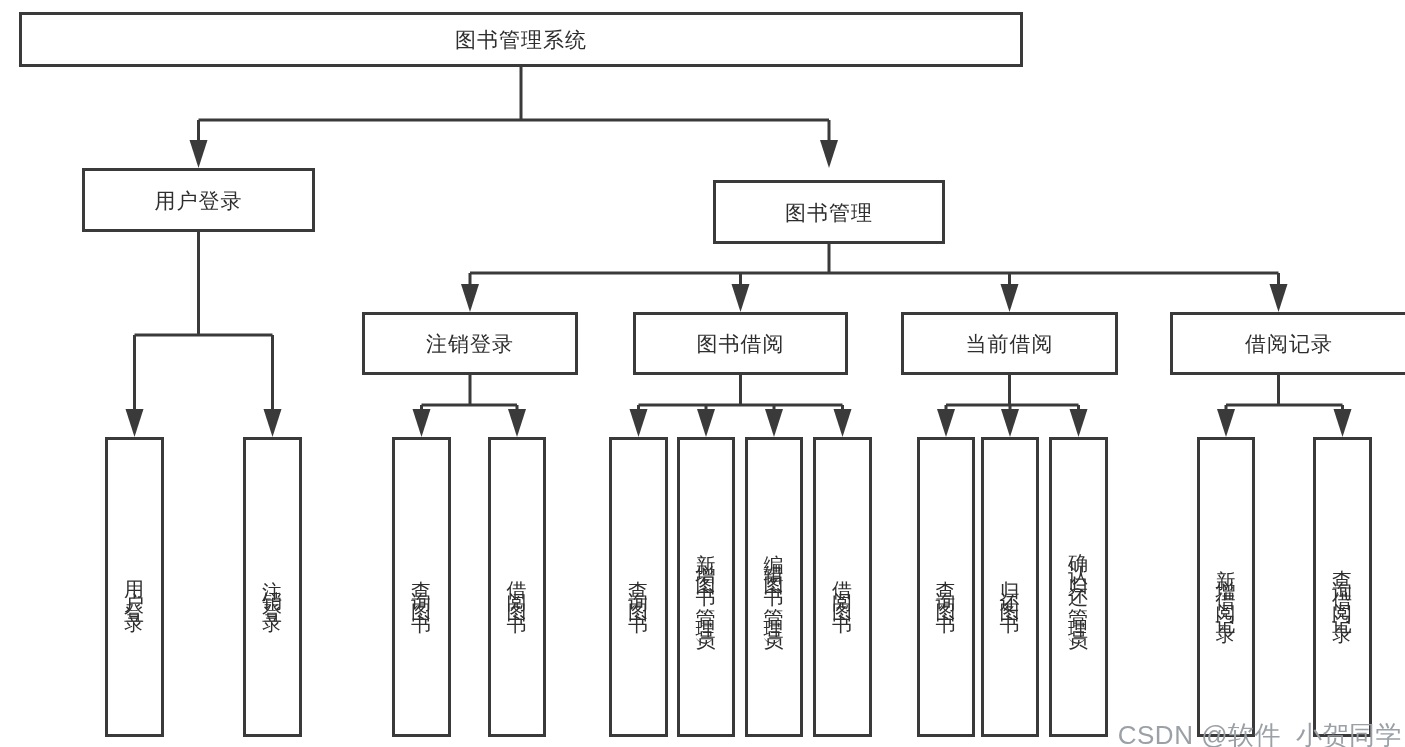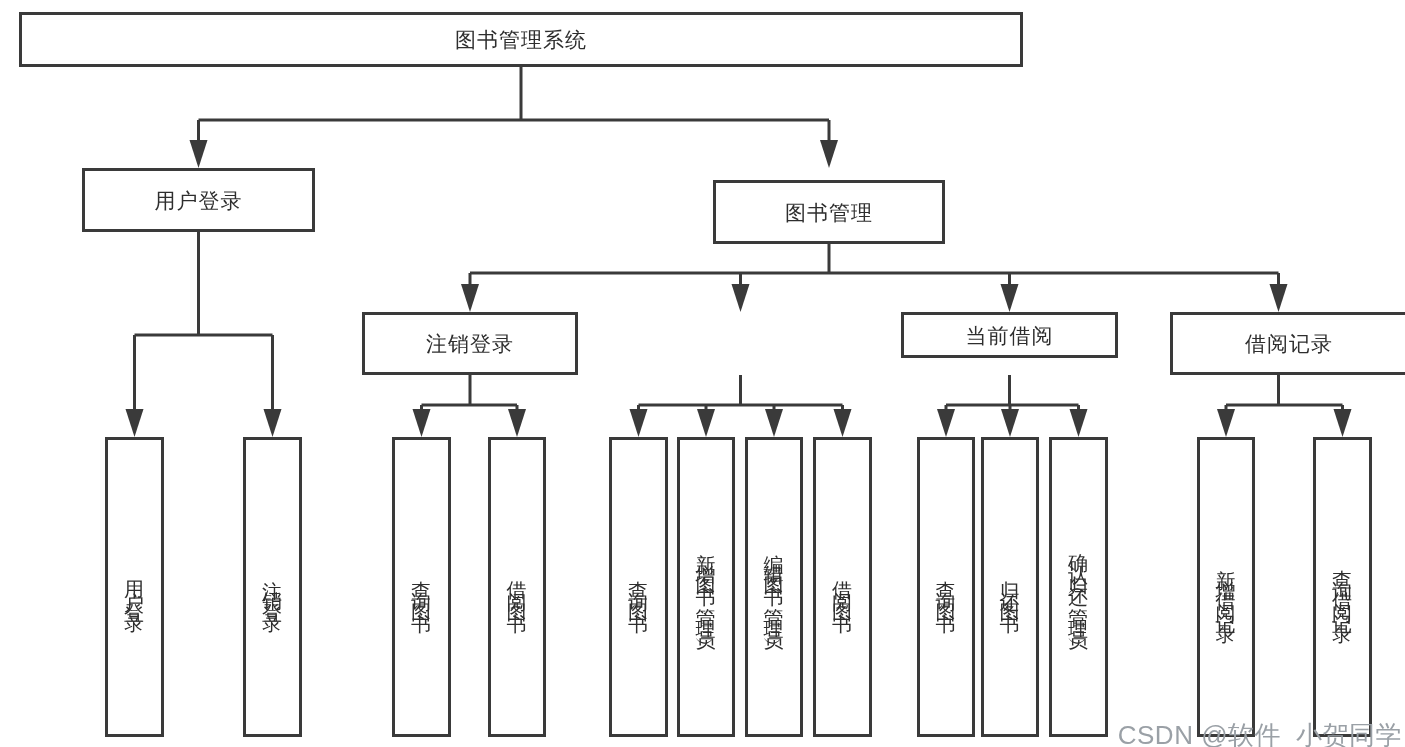--- a/index.html
+++ b/index.html
@@ -112,21 +112,24 @@
   <div class="node hnode" style="left:82px; top:168px; width:233px; height:64px;">
     <span>用户登录</span>
   </div>
   <div class="node hnode" style="left:713px; top:180px; width:232px; height:64px;">
     <span>图书管理</span>
   </div>
 
   <div class="node hnode" style="left:362px; top:312px; width:216px; height:63px;">
     <span>注销登录</span>
   </div>
-  <div class="node hnode" style="left:901px; top:312px; width:217px; height:46px;justify-content:center;">
+  <div class="node hnode" style="left:633px; top:312px; width:215px; height:63px;">
+    <span>图书借阅</span>
+  </div>
+  <div class="node hnode" style="left:901px; top:312px; width:217px; height:63px;justify-content:center;">
     <span>当前借阅</span>
   </div>
   <div class="node hnode" style="left:1170px; top:312px; width:238px; height:63px;">
     <span>借阅记录</span>
   </div>
 
   <div class="node vnode" style="left:105px; top:437px; width:59px; height:300px;">
     <span>用户登录</span>
   </div>
   <div class="node vnode" style="left:243px; top:437px; width:59px; height:300px;">

